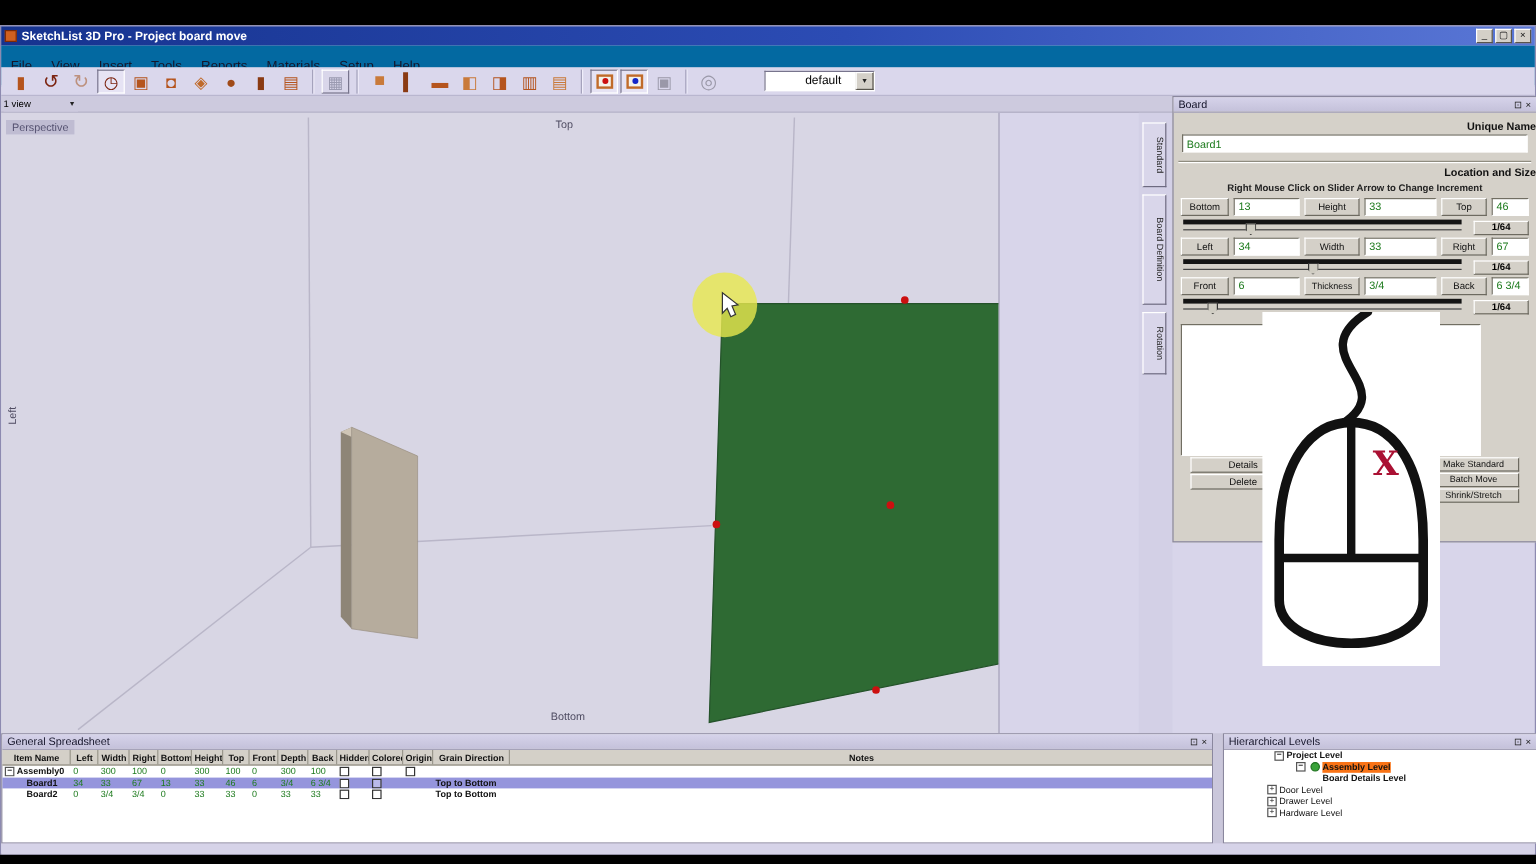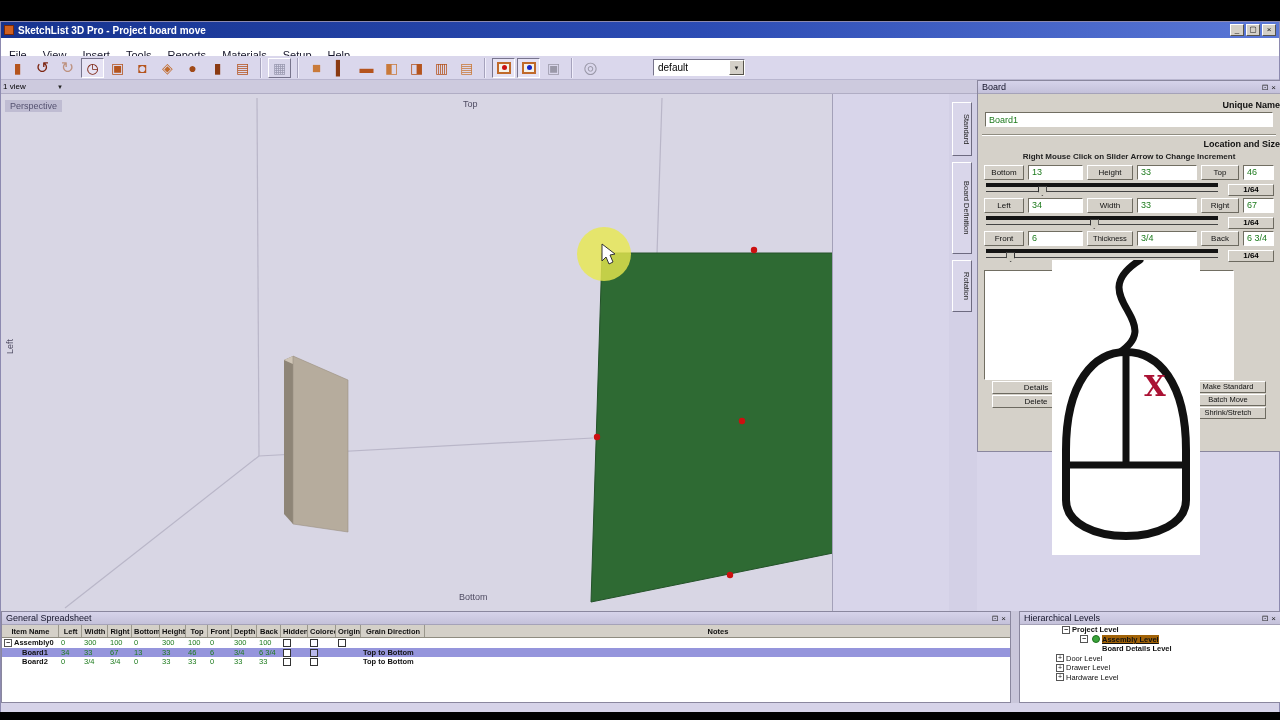--- a/index.html
+++ b/index.html
@@ -11,36 +11,36 @@
   .titlebar { position:absolute; left:0; top:0; width:100%; height:16px;
     background:linear-gradient(90deg,#16338f 0%, #2c4cb4 55%, #5a77d6 100%);
     display:flex; align-items:center; padding:0 3px; }
   .appicon { width:10px; height:10px; background:#d06020; border:1px solid #7a2a08; margin-right:4px; flex:none; }
   .titlebar .title { color:#fff; font-size:10px; font-weight:bold; white-space:nowrap; }
   .wincontrols { margin-left:auto; display:flex; gap:2px; }
   .winbtn { width:14px; height:12px; background:#d4d0c8; border:1px solid; border-color:#fff #57544c #57544c #fff;
     font-size:8px; line-height:10px; text-align:center; color:#111; }
 
   
-  .menubar { position:absolute; left:0; top:16px; width:100%; height:34px; background:#ffffff; display:flex; align-items:center; border-bottom:1px solid #c2bfd8; }
+  .menubar { position:absolute; left:0; top:16px; width:100%; height:34px; background:#0369a1; display:flex; align-items:center; border-bottom:1px solid #c2bfd8; }
   .menuitem { font-size:11px; color:#15152a; padding:2px 8px; }
 
   
   .toolbar { position:absolute; left:0; top:34px; width:100%; height:24px; background:#dad7ec; display:flex; align-items:center; border-bottom:1px solid #b9b6cf; padding-left:4px; }
   .tbicon { width:23px; height:20px; display:flex; align-items:center; justify-content:center; font-size:14px; margin:0 1px; flex:none; }
   .tbicon.pressed { background:#e6e3f4; border:1px solid; border-color:#77748c #fff #fff #77748c; }
   .tbicon.raised { background:#d9d6ea; border:1px solid; border-color:#fff #77748c #77748c #fff; }
   .tbsep { width:0; height:20px; border-left:1px solid #a5a2bc; border-right:1px solid #f0eefb; margin:0 5px; flex:none; }
   .dotbox { position:relative; width:14px; height:12px; border:2px solid #c06a2a; background:#f4f2ea; }
   .dotbox .dot { position:absolute; left:3px; top:1px; width:5px; height:5px; border-radius:50%; }
   .dot.red { background:#cc1010; } .dot.blue { background:#1426c8; }
   .combo { height:17px; background:#fff; border:1px solid; border-color:#77748c #fff #fff #77748c; display:flex; align-items:center; font-size:10px; }
   .combo .arr { margin-left:auto; width:15px; height:15px; background:#d4d0c8; border:1px solid; border-color:#fff #57544c #57544c #fff; font-size:6px; text-align:center; line-height:14px; color:#222; }
   .combo .val { padding:0 4px; white-space:nowrap; }
-  .tb-combo { width:92px; margin-left:50px; }
+  .tb-combo { width:92px; margin-left:34px;padding-left:29px; }
 
   
   .crumbbar { position:absolute; left:0; top:58px; width:100%; height:14px; background:#cdcade; display:flex; align-items:center; border-bottom:1px solid #b0adc4; }
   .viewcombo { width:62px; height:12px; margin-left:2px; font-size:8px; background:#cdcade; border:none; display:flex; align-items:center; }
   .viewcombo .arr { margin-left:auto; font-size:6px; color:#222; padding-right:2px; }
   .crumbtext { font-size:8px; color:#1c1c3a; margin-left:8px; white-space:nowrap; border-left:1px solid #9794ab; padding-left:6px; height:100%; display:flex; align-items:center; }
 
   
   .viewport { position:absolute; left:0; top:72px; width:832px; height:517px; background:#d8d6e4; border-right:1px solid #a3a0b8; overflow:hidden; }
   .vplabel { position:absolute; font-size:9px; color:#4f4c62; }
@@ -88,21 +88,21 @@
   .c0{width:57px;} .c1{width:23px;} .c2{width:26px;} .c3{width:24px;} .c4{width:28px;} .c5{width:26px;}
   .c6{width:22px;} .c7{width:24px;} .c8{width:25px;} .c9{width:24px;} .c10{width:27px;} .c11{width:28px;}
   .c12{width:25px;} .c13{width:64px;} .c14{flex:1;}
   .cb { display:inline-block; width:8px; height:8px; background:#fff; border:1px solid #333; vertical-align:middle; }
   .expbox { display:inline-block; width:8px; height:8px; border:1px solid #555; background:#fff; font-size:7px; line-height:6px; text-align:center; color:#111; margin-right:2px; vertical-align:middle; }
 
   
   .hierpanel { position:absolute; left:1018px; top:589px; width:262px; height:92px; background:#fff; border:1px solid #8a879e; }
   .treerow { display:flex; align-items:center; height:9.5px; font-size:7.5px; color:#111; white-space:nowrap; }
   .treerow.b { font-weight:bold;margin-left:36px; }
-  .treerow.hl .lab { background:#a16207;text-decoration:underline; }
+  .treerow.hl .lab { background:#f97316; }
   .greenball { display:inline-block; width:8px; height:8px; border-radius:50%; background:#3aa33a; border:1px solid #1e701e; margin:0 2px; }
   .bdiv { position:absolute; left:1010px; top:589px; width:8px; height:92px; background:#cac7db; }
   .botstrip { position:absolute; left:0; top:681px; width:100%; height:9px; background:#d6d3e8; }
 </style>
 </head>
 <body>
 
 <div class="screen">
 <div class="win">
 

